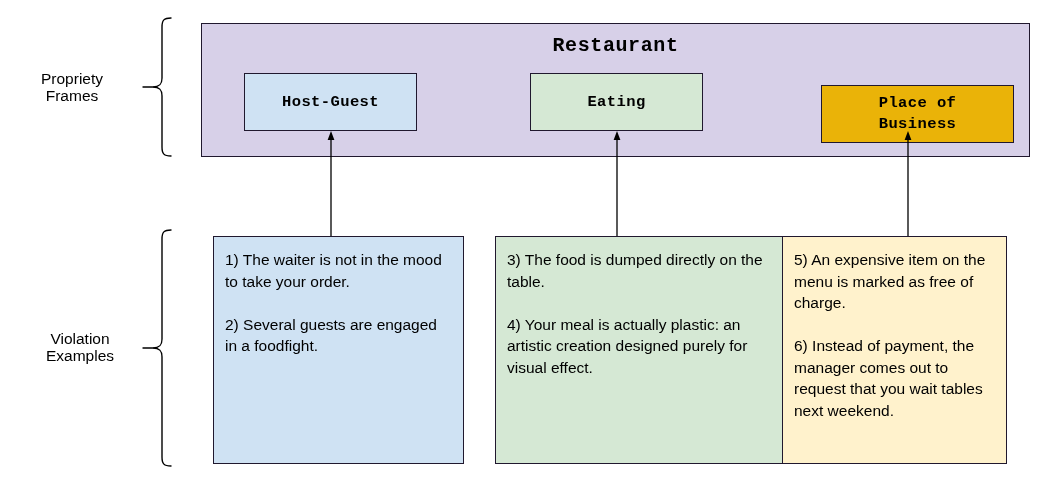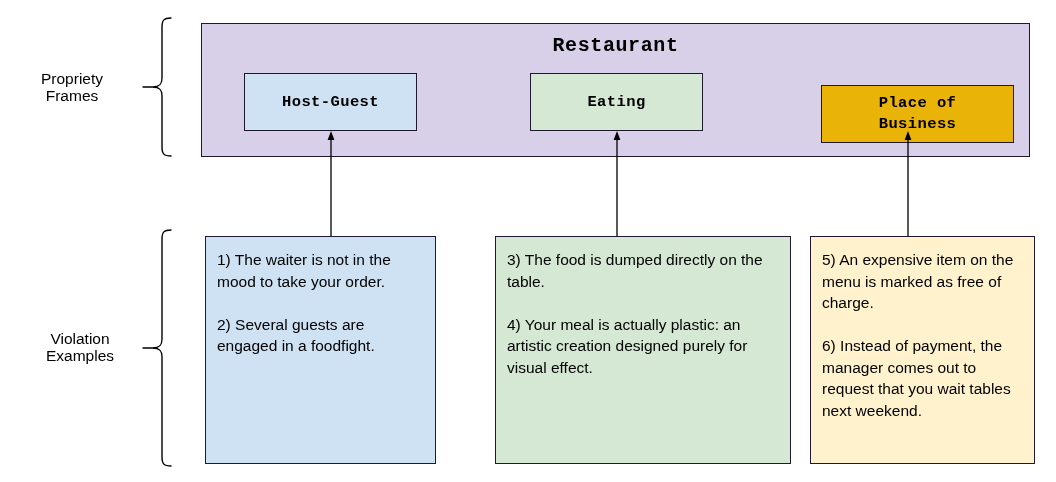--- a/index.html
+++ b/index.html
@@ -123,34 +123,33 @@
     font-family: "Liberation Sans", sans-serif;
     font-size: 15.5px;
     line-height: 21.5px;
     color: #000000;
     top: 236px;
     height: 228px;
     white-space: pre-line;
     overflow: hidden;
   }
   #example-box-host-guest {
-    left: 205px;
-    width: 231px;
+    left: 213px;
+    width: 251px;
     background: #cfe2f3;
   }
   #example-box-eating {
     left: 495px;
     width: 296px;
     background: #d5e8d4;
   }
   #example-box-place-of-business {
     left: 782px;
     width: 225px;
     background: #fff2cc;
-    margin-left: 28px;
   }
 
   
   .connector {
     position: absolute;
     top: 131px;
     width: 12px;
     height: 107px;
     overflow: visible;
   }

